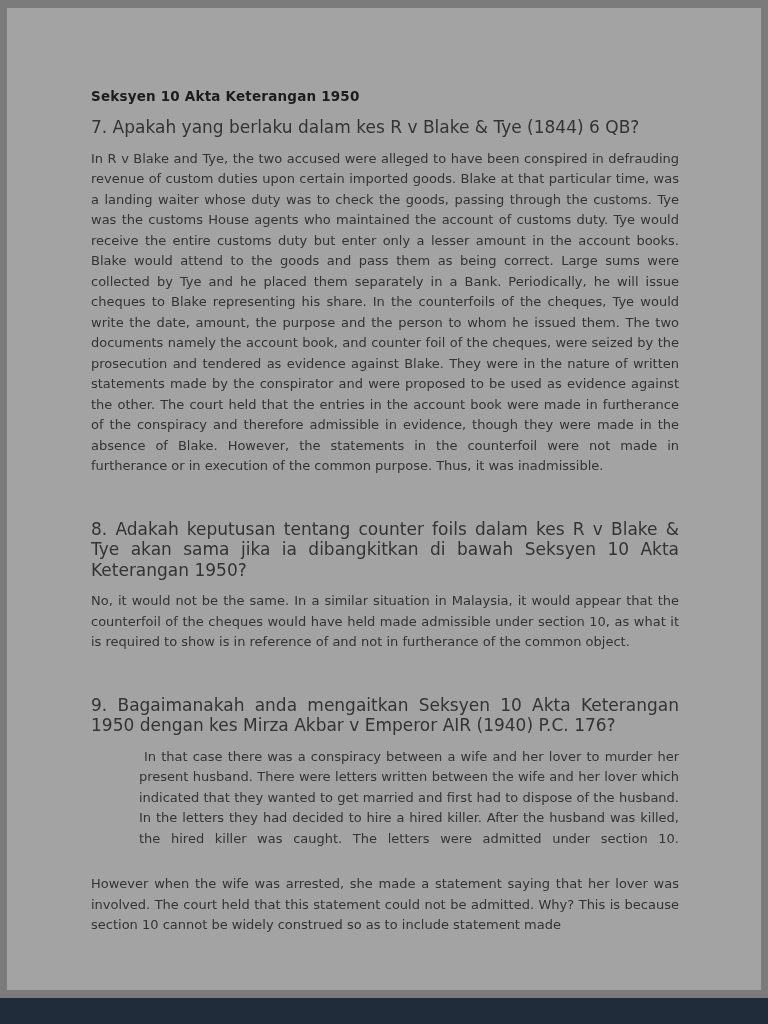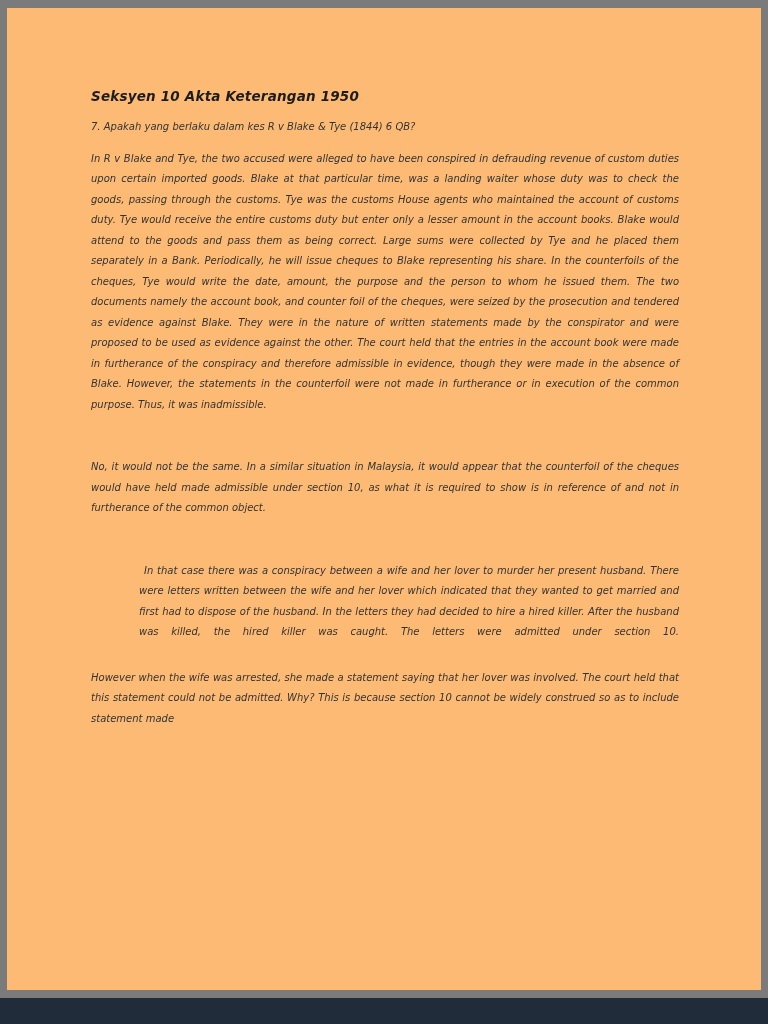--- a/index.html
+++ b/index.html
@@ -13,43 +13,42 @@
     width: 768px;
     height: 1024px;
     display: flex;
     flex-direction: column;
   }
   .page-wrap {
     flex: 1;
     padding: 8px 7px 8px 7px;
   }
   .doc-page {
-    background: #fdba74;
+    background: #a3a3a3;
     width: 100%;
     height: 100%;
     padding: 80px 82px 0 84px;
     overflow: hidden;
-    font-style: italic;
   }
   .heading {
     font-size: 13.5px;
     font-weight: bold;
     color: #1c1c1c;
     letter-spacing: 0.2px;
   }
   .question {
     margin-top: 13px;
-    font-size: 10px;
+    font-size: 17px;
     color: #333333;
     line-height: 20.5px;
     text-align: justify;
   }
   .answer {
     margin-top: 11px;
-    font-size: 10px;
+    font-size: 13px;
     color: #333333;
     line-height: 20.5px;
     text-align: justify;
   }
   .answer + .answer { margin-top: 25px; }
   .section { margin-top: 42px; }
   .justify-last { text-align-last: justify; }
   .indent-sp { text-indent: 5px; margin-left: 48px; }
   .bottom-bar {
     height: 26px;
@@ -64,24 +63,26 @@
     <div class="doc-page">
 
       <div class="heading">Seksyen 10 Akta Keterangan 1950</div>
 
       <div class="section" style="margin-top:0;">
         <p class="question">7. Apakah yang berlaku dalam kes R v Blake &amp; Tye (1844) 6 QB?</p>
         <p class="answer">In R v Blake and Tye, the two accused were alleged to have been conspired in defrauding revenue of custom duties upon certain imported goods. Blake at that particular time, was a landing waiter whose duty was to check the goods, passing through the customs. Tye was the customs House agents who maintained the account of customs duty. Tye would receive the entire customs duty but enter only a lesser amount in the account books. Blake would attend to the goods and pass them as being correct. Large sums were collected by Tye and he placed them separately in a Bank. Periodically, he will issue cheques to Blake representing his share. In the counterfoils of the cheques, Tye would write the date, amount, the purpose and the person to whom he issued them. The two documents namely the account book, and counter foil of the cheques, were seized by the prosecution and tendered as evidence against Blake. They were in the nature of written statements made by the conspirator and were proposed to be used as evidence against the other. The court held that the entries in the account book were made in furtherance of the conspiracy and therefore admissible in evidence, though they were made in the absence of Blake. However, the statements in the counterfoil were not made in furtherance or in execution of the common purpose. Thus, it was inadmissible.</p>
       </div>
 
       <div class="section">
+        <p class="question">8. Adakah keputusan tentang counter foils dalam kes R v Blake &amp; Tye akan sama jika ia dibangkitkan di bawah Seksyen 10 Akta Keterangan 1950?</p>
         <p class="answer">No, it would not be the same. In a similar situation in Malaysia, it would appear that the counterfoil of the cheques would have held made admissible under section 10, as what it is required to show is in reference of and not in furtherance of the common object.</p>
       </div>
 
       <div class="section">
+        <p class="question">9. Bagaimanakah anda mengaitkan Seksyen 10 Akta Keterangan 1950 dengan kes Mirza Akbar v Emperor AIR (1940) P.C. 176?</p>
         <p class="answer justify-last indent-sp"> In that case there was a conspiracy between a wife and her lover to murder her present husband. There were letters written between the wife and her lover which indicated that they wanted to get married and first had to dispose of the husband. In the letters they had decided to hire a hired killer. After the husband was killed, the hired killer was caught. The letters were admitted under section 10.</p>
         <p class="answer">However when the wife was arrested, she made a statement saying that her lover was involved. The court held that this statement could not be admitted. Why? This is because section 10 cannot be widely construed so as to include statement made</p>
       </div>
 
     </div>
   </div>
   <div class="bottom-bar"></div>
 </div>
 
 </body></html>

